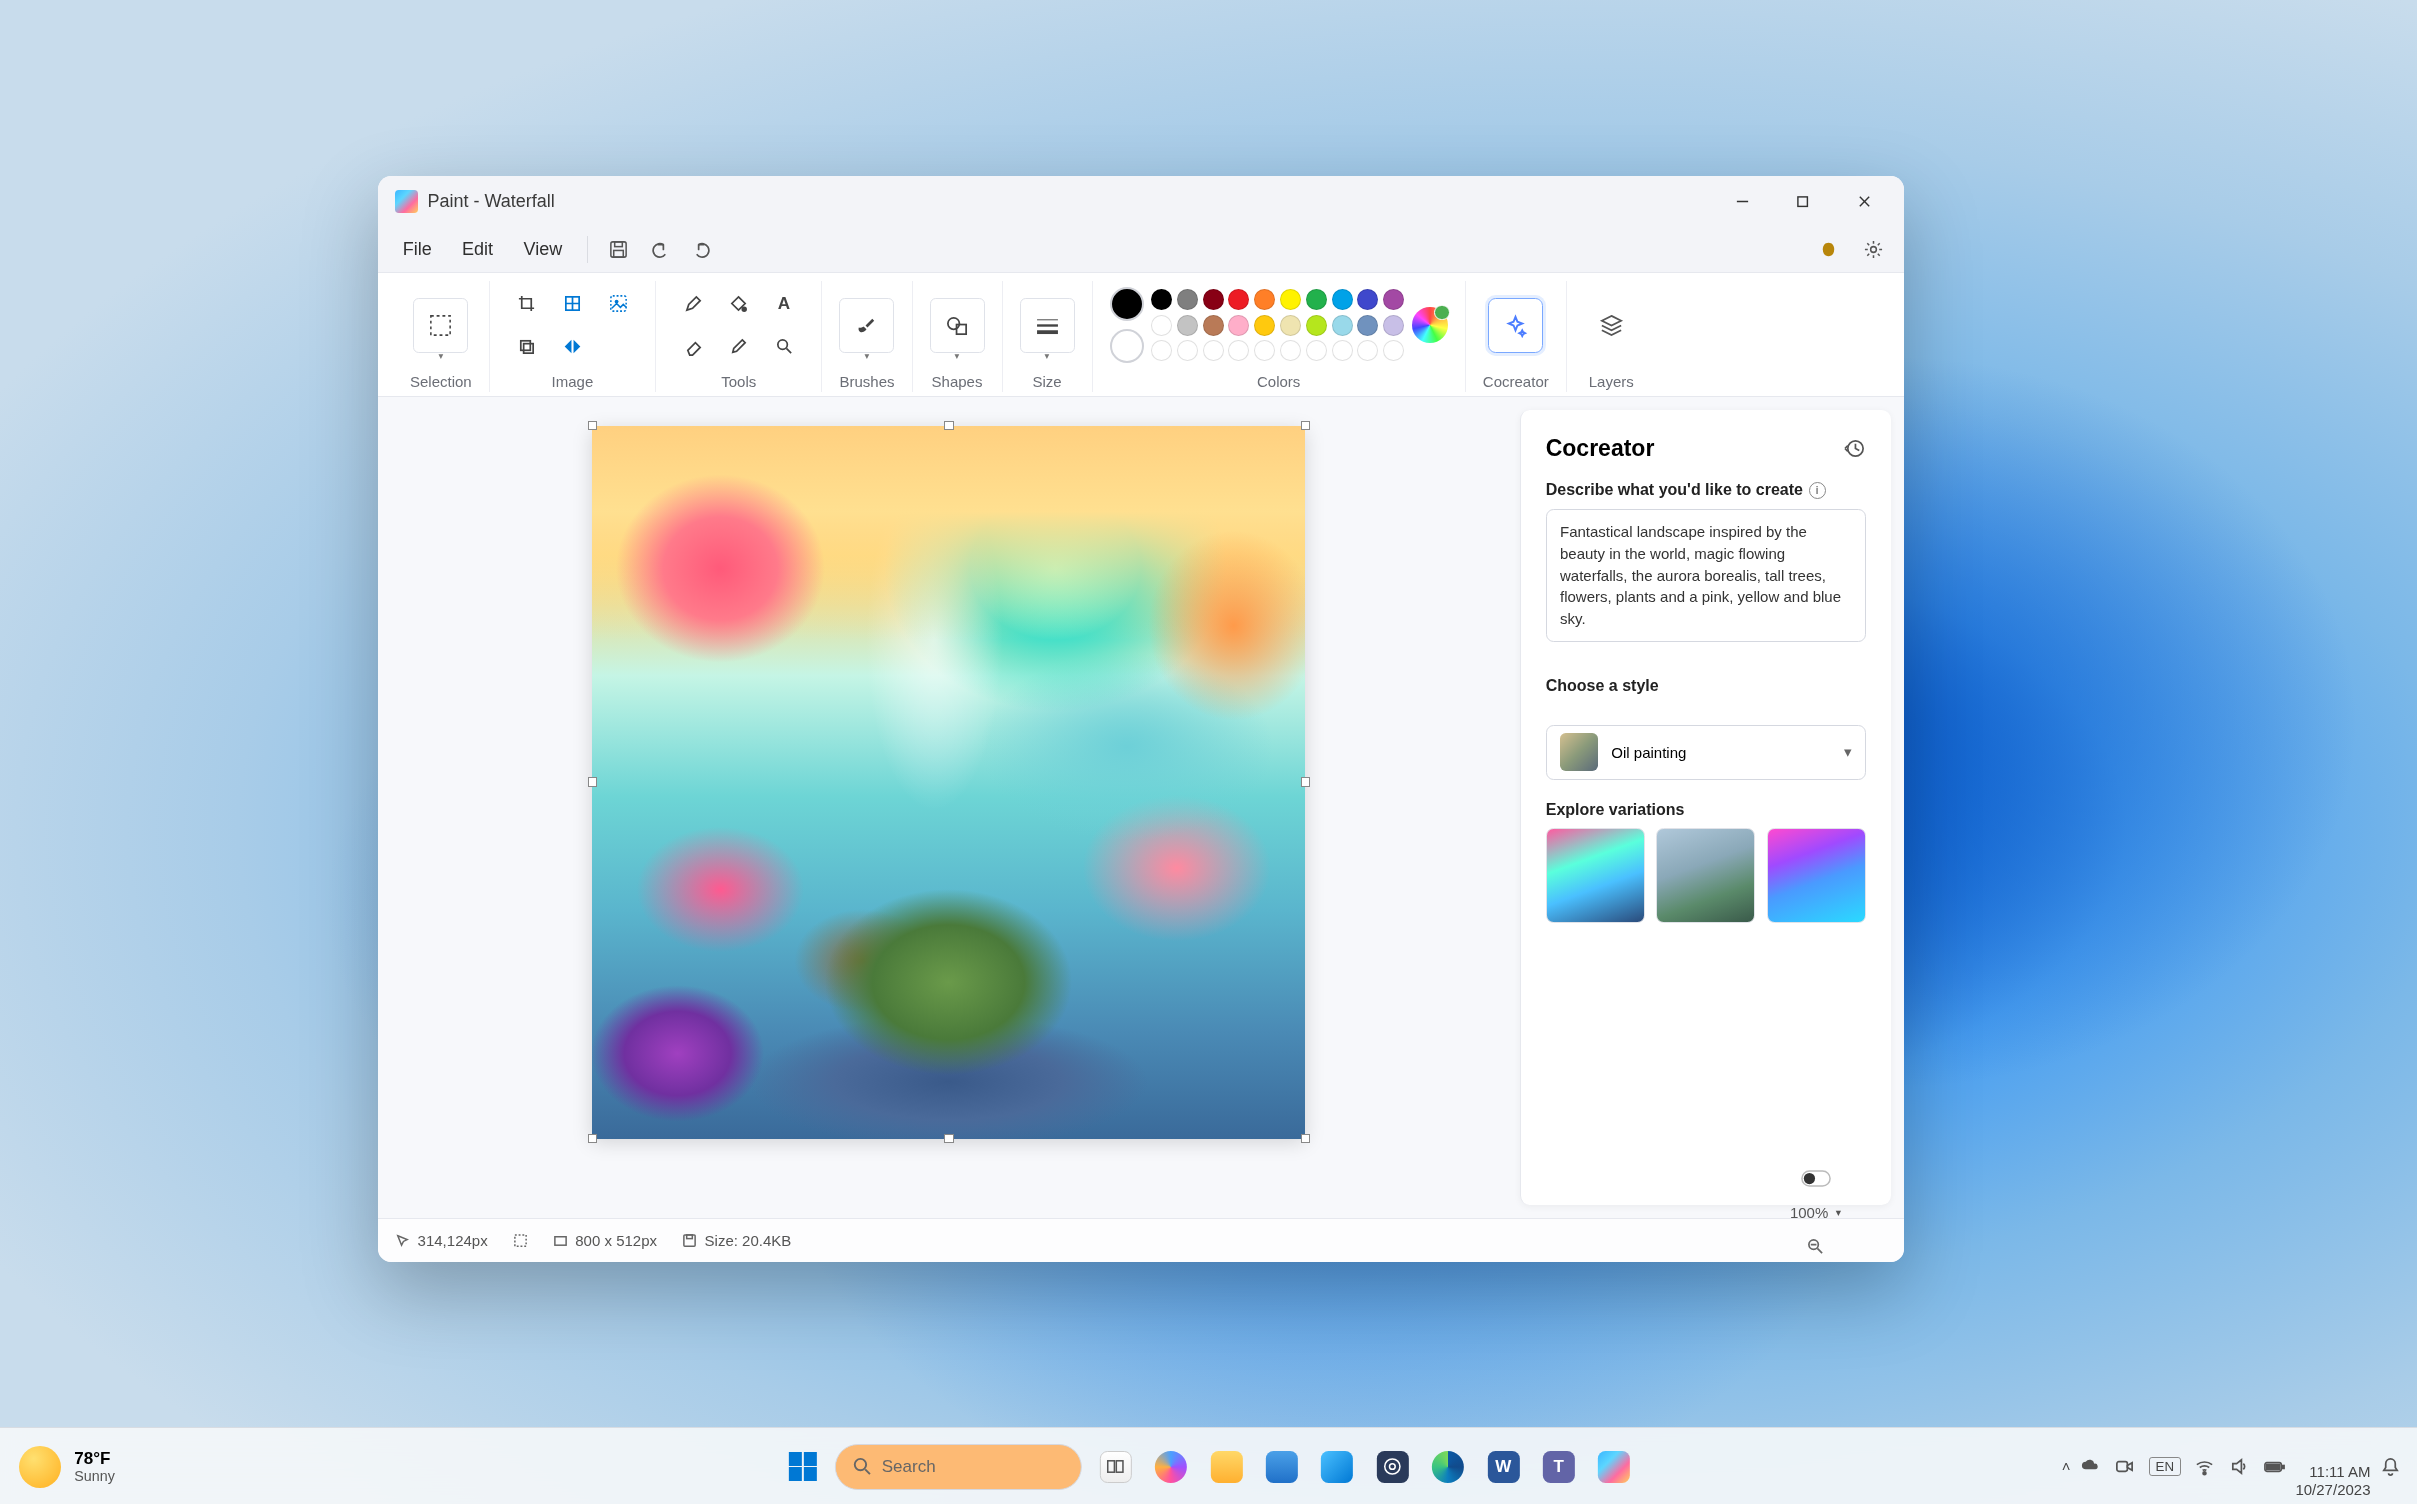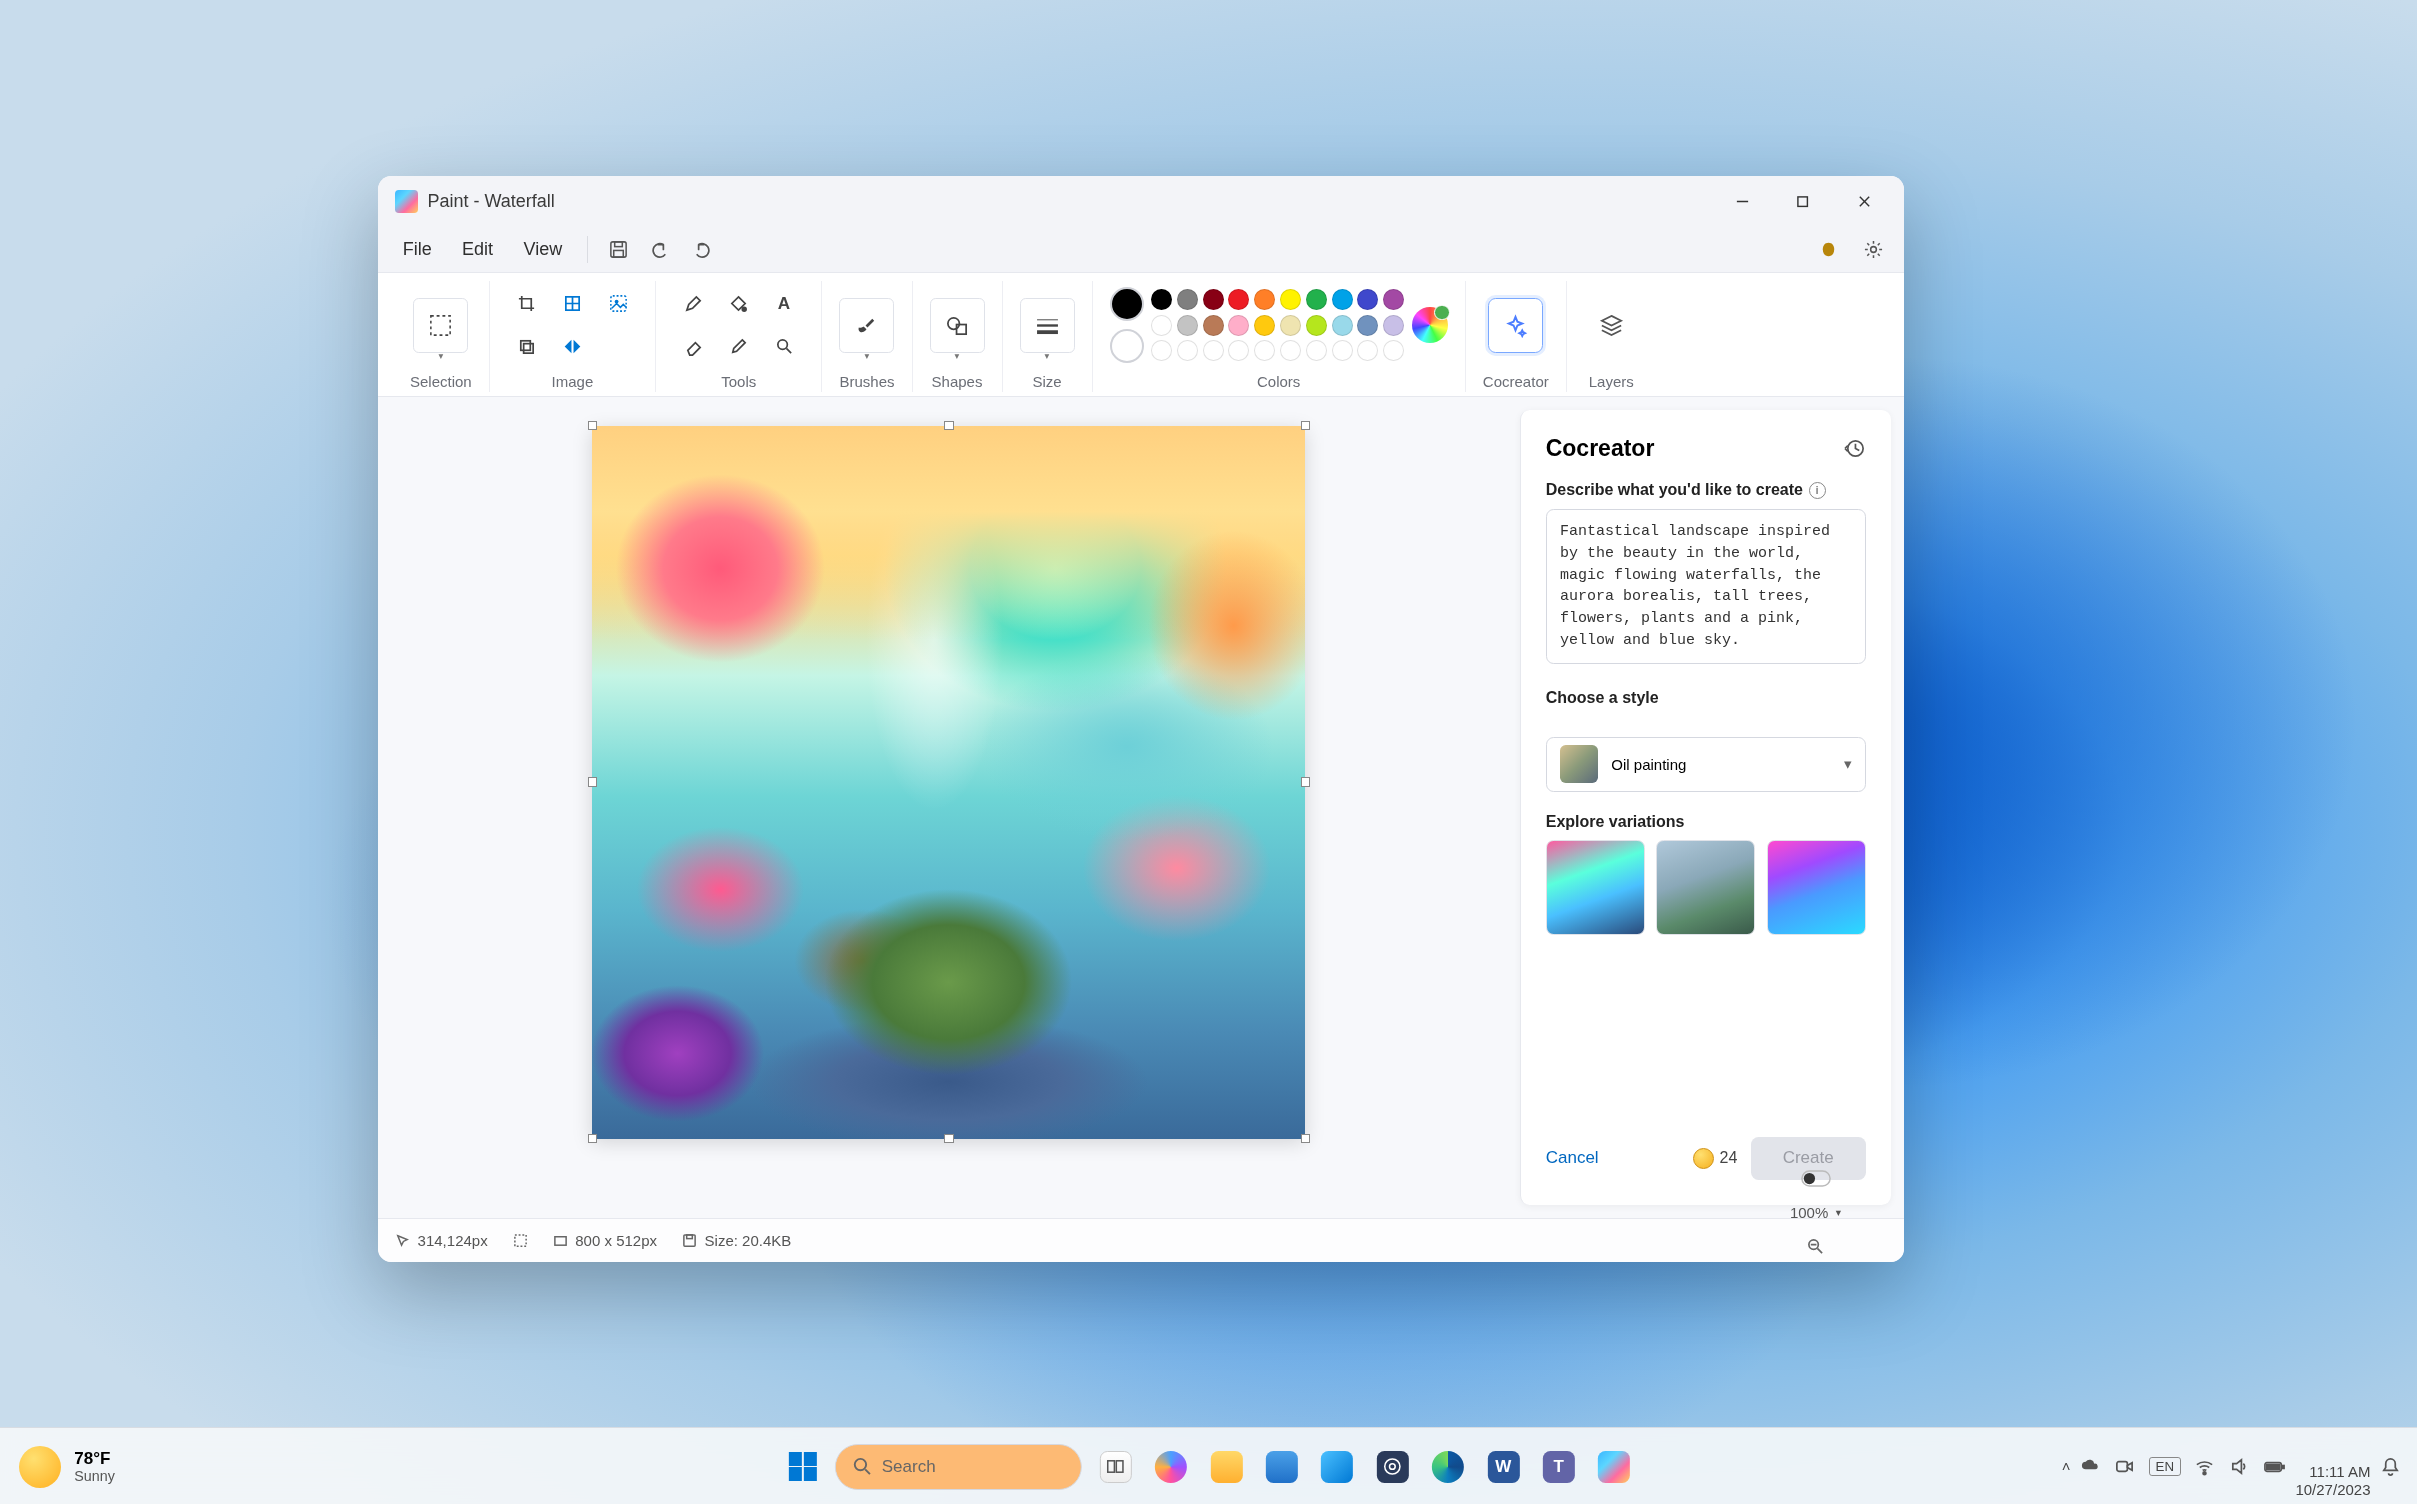--- a/index.html
+++ b/index.html
@@ -89,21 +89,21 @@
 .handle { position:absolute; width:9.5px; height:9.5px; background:#fff; border:1px solid #888; }
 .h-tl{top:-4.8px;left:-4.8px}.h-t{top:-4.8px;left:calc(50% - 4.8px)}.h-tr{top:-4.8px;right:-4.8px}
 .h-l{top:calc(50% - 4.8px);left:-4.8px}.h-r{top:calc(50% - 4.8px);right:-4.8px}
 .h-bl{bottom:-4.8px;left:-4.8px}.h-b{bottom:-4.8px;left:calc(50% - 4.8px)}.h-br{bottom:-4.8px;right:-4.8px}
 
 .side-panel { width:371px; background:#fff; border-left:1px solid #e6e8ee; padding:25px; display:flex; flex-direction:column; overflow:auto; border-radius: 9.5px; margin: 13.3px 13.3px 13.3px 0; box-shadow: 0 1.9px 7.6px rgba(0,0,0,.05);}
 .panel-head { display:flex; align-items:center; justify-content:space-between; margin-bottom:19px; }
 .panel-head h2 { font-size:23px; font-weight:600; }
 .field-label { font-size:16px; font-weight:600; margin-bottom:9.5px; display:flex; align-items:center; gap:5.7px; color:#222;}
 .field-label .info { width:17px; height:17px; border:1.4px solid #888; border-radius:50%; display:inline-flex; align-items:center; justify-content:center; font-size:11.4px; color:#888; cursor:pointer; }
-.prompt-box { border:1px solid #d5d8e0; border-radius:7.6px; padding:11.4px 13.3px; font-size:15px; line-height:1.45; color:#333; min-height:114px; margin-bottom:25px;font-family:Liberation Mono, monospace; }
+.prompt-box { border:1px solid #d5d8e0; border-radius:7.6px; padding:11.4px 13.3px; font-size:15px; line-height:1.45; color:#333; min-height:114px; margin-bottom:35px; }
 .style-select { border:1px solid #d5d8e0; border-radius:7.6px; height:55px; display:flex; align-items:center; padding:0 13.3px; cursor:pointer; margin-bottom:21px;margin-top:20px; }
 .style-thumb { width:38px; height:38px; border-radius:5.7px; margin-right:13.3px; background:linear-gradient(135deg,#d4c090,#8a9a7a,#5a6a7a); }
 .style-select .chev { margin-left:auto; color:#666; }
 .variations { display:flex; gap:11.4px; }
 .var-thumb { width:101px; height:95px; border-radius:7.6px; cursor:pointer; border:1px solid #e0e2e8; }
 .v1{background:linear-gradient(160deg,#ff5aa0 0%,#5affdc 35%,#4ac0ff 60%,#2a4a7a 100%)}
 .v2{background:linear-gradient(160deg,#b0c8da 0%,#8aa8b8 40%,#5a8a6a 70%,#3a5a4a 100%)}
 .v3{background:linear-gradient(160deg,#ff4ad0 0%,#a04aff 30%,#4a9aff 55%,#2adaff 100%)}
 .panel-footer { margin-top:auto; padding-top:25px; display:flex; align-items:center; gap:13.3px; }
 .cancel-link { color:#0067c0; font-size:17px; cursor:pointer; }
@@ -447,28 +447,20 @@
         <span class="chev">▾</span>
       </div>
       <div class="field-label">
           <span>Explore variations</span>
         </div>
       <div class="variations">
         <div class="var-thumb v1"></div>
         <div class="var-thumb v2"></div>
         <div class="var-thumb v3"></div>
       </div>
-      <div class="panel-footer">
-        <span class="cancel-link">Cancel</span>
-        <div class="credits">
-          <div class="coin"></div>
-          <span>24</span>
-        </div>
-        <div class="create-btn">Create</div>
-      </div>
     </div>
   </div>
 
   <div class="statusbar">
     <div class="sgrp">
         <svg width="15" height="15" fill="none" stroke="#666" stroke-width="1.6" viewBox="0 0 16 16">
           <path d="M3 3l10 4-4 2-2 4z"></path>
         </svg>
         <span>314,124px</span>
       </div>

